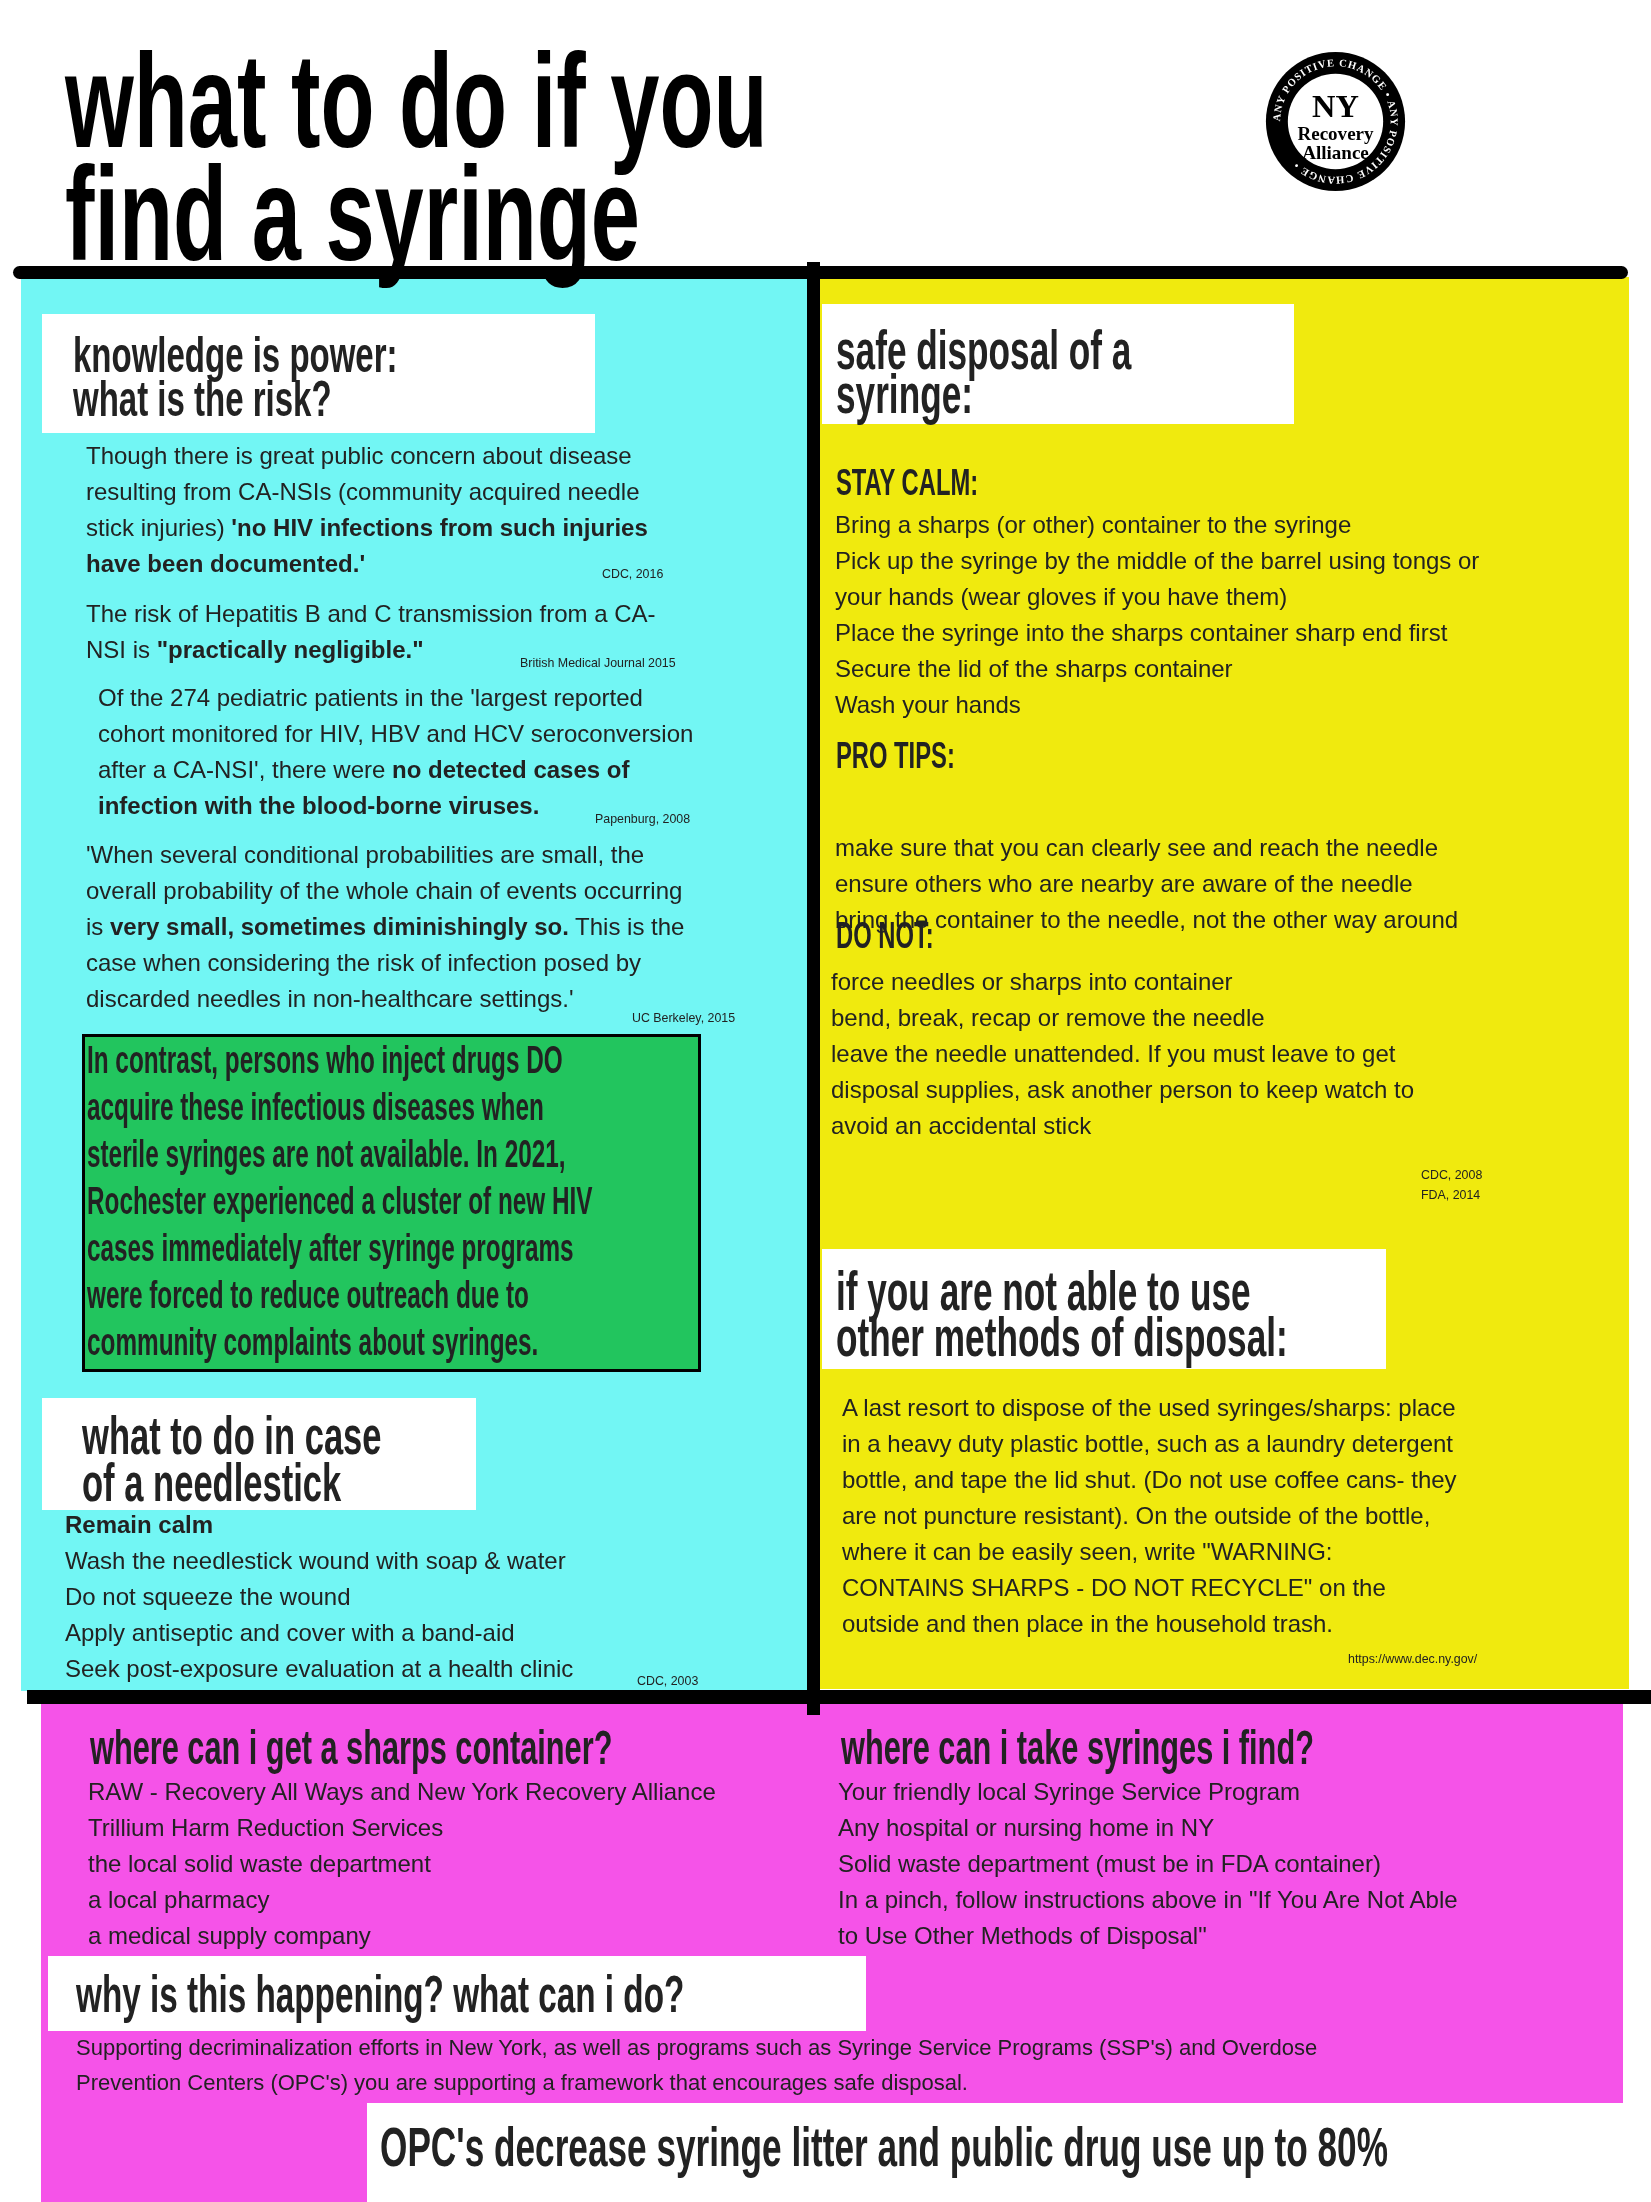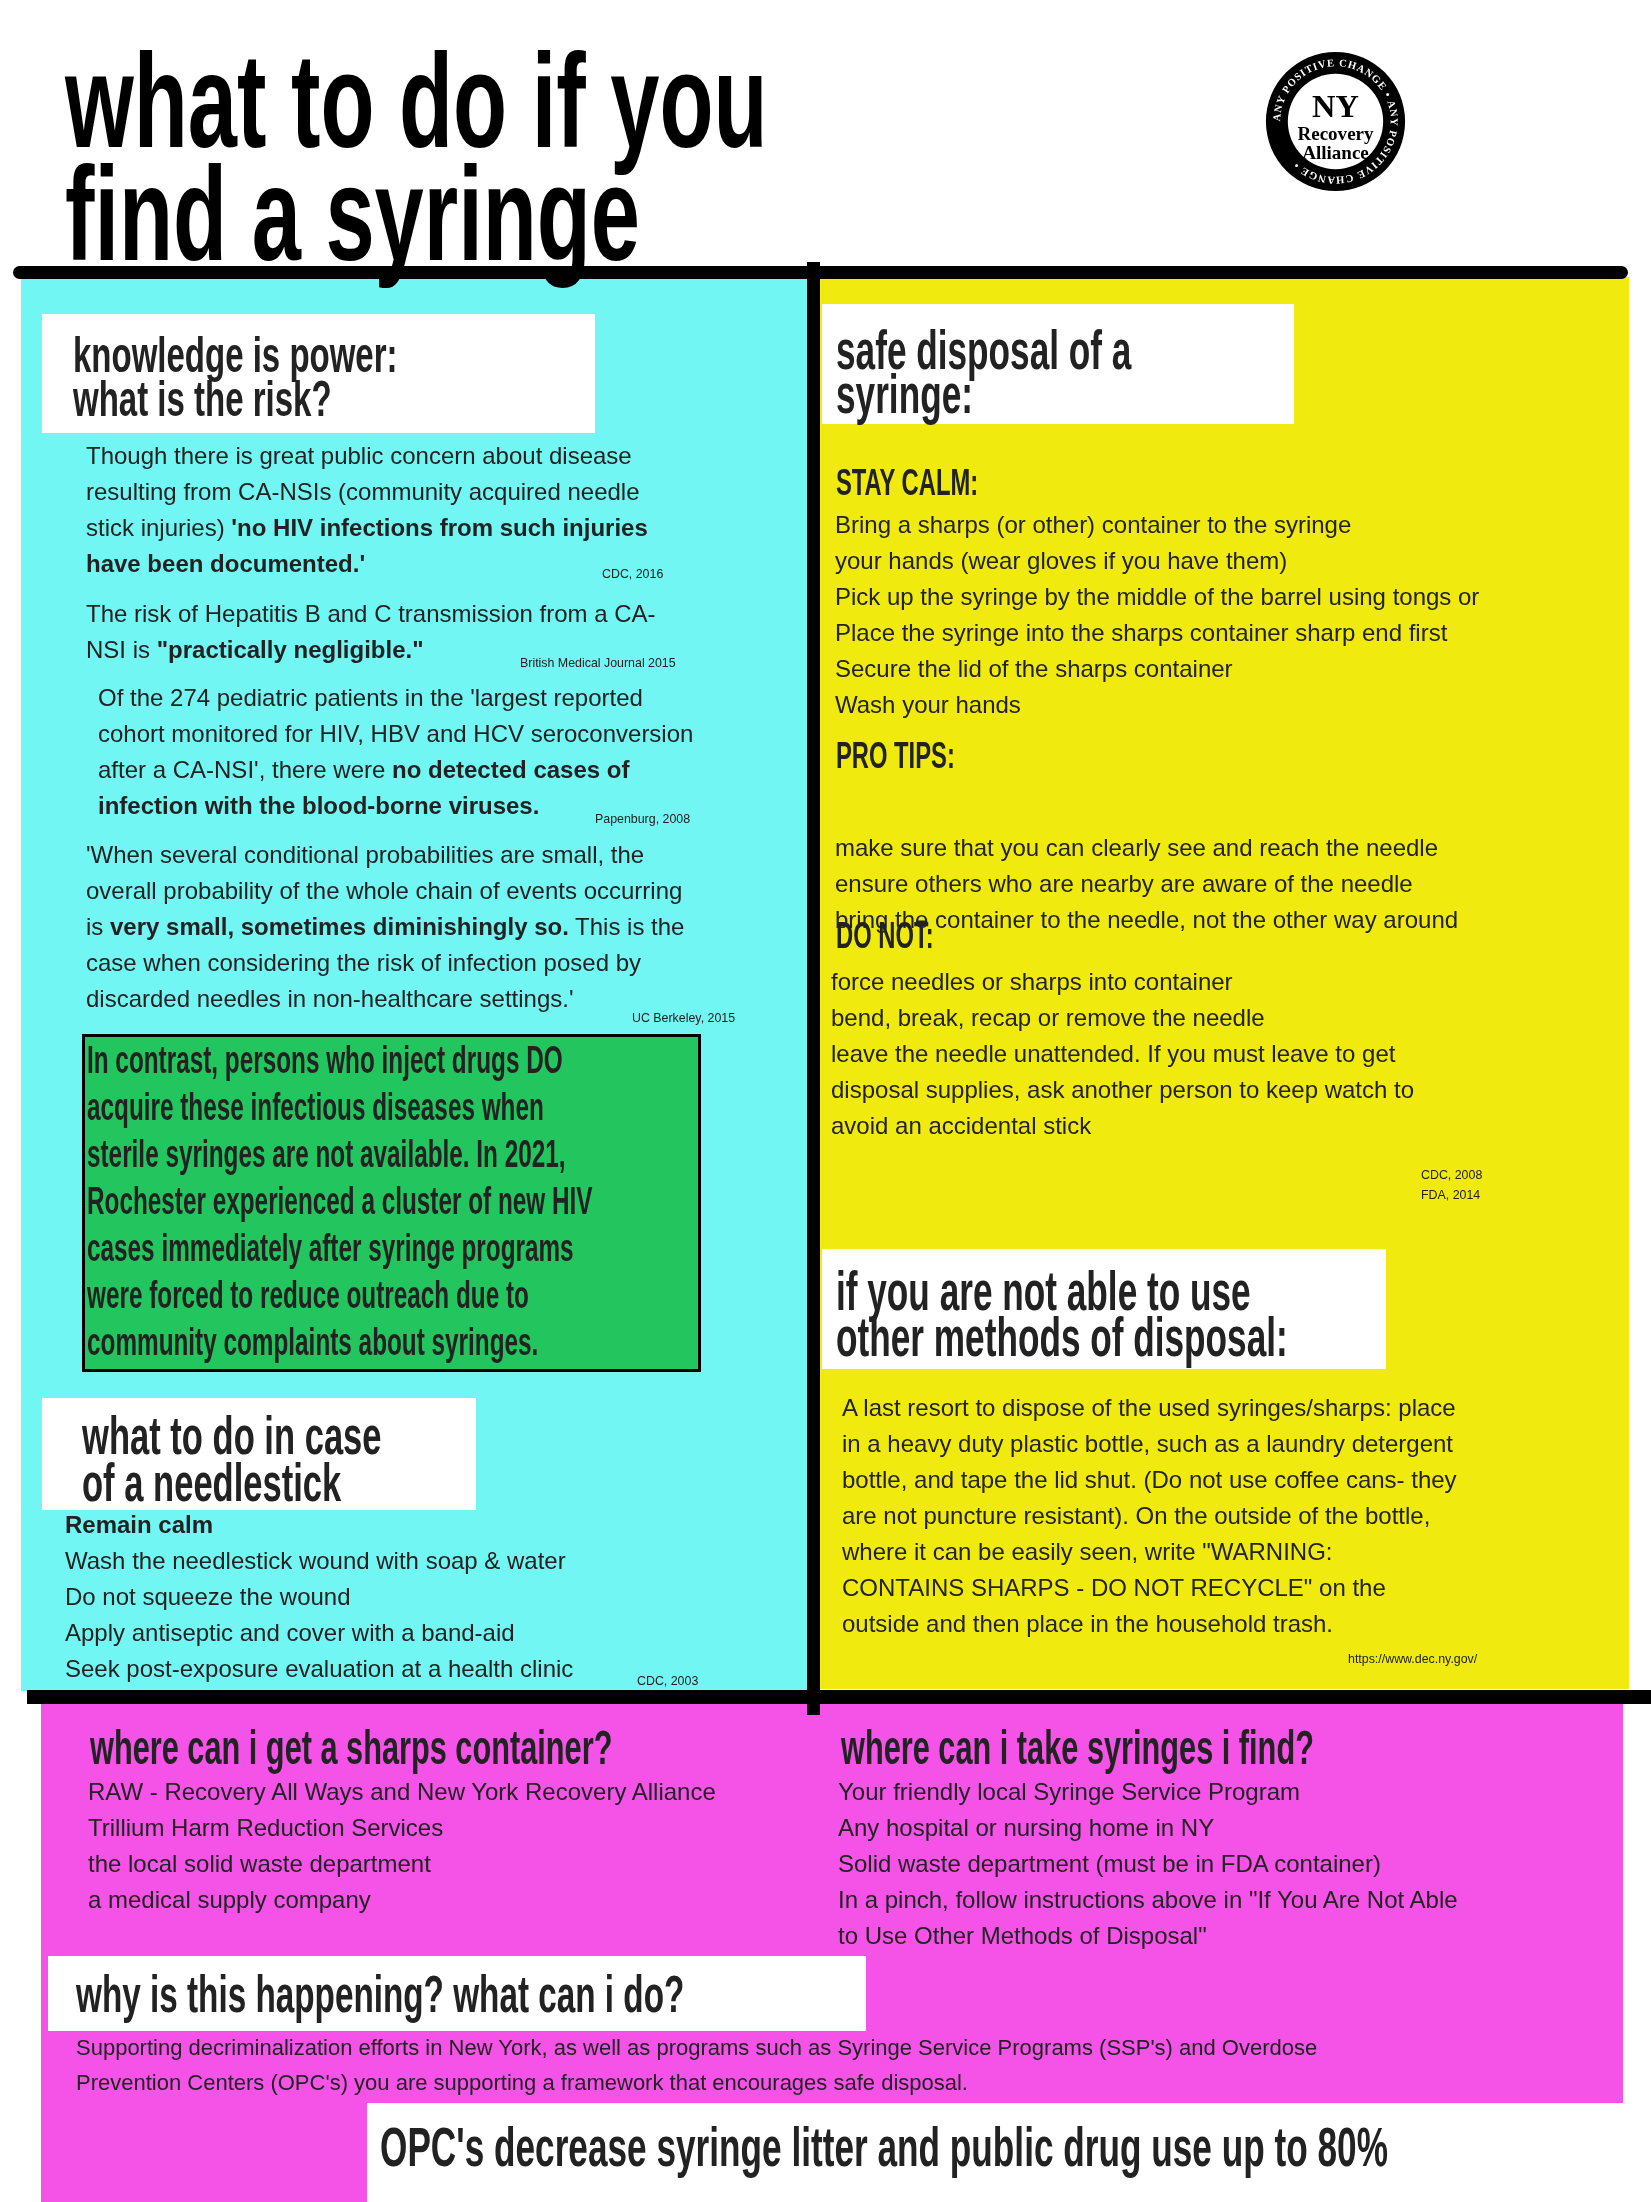--- a/index.html
+++ b/index.html
@@ -102,22 +102,22 @@
 </div>
 
 <div class="abs white-box" style="left:822px; top:304px; width:472px; height:120px;">
   <div class="cond" style="position:absolute; left:14.3px; top:19px; font-size:55px; transform:scaleX(0.64);">safe disposal of a</div>
   <div class="cond" style="position:absolute; left:14.3px; top:63px; font-size:55px; transform:scaleX(0.64);">syringe:</div>
 </div>
 
 <div class="abs cond" style="left:836px; top:465px; font-size:36px; transform:scaleX(0.66);">STAY CALM:</div>
 <div class="abs" style="left:835px; top:507px; width:784px;">
   <div class="list-line">Bring a sharps (or other) container to the syringe</div>
+  <div class="list-line">Pick up the syringe by the middle of the barrel using tongs or</div>
   <div class="list-line">your hands (wear gloves if you have them)</div>
-  <div class="list-line">Pick up the syringe by the middle of the barrel using tongs or</div>
   <div class="list-line">Place the syringe into the sharps container sharp end first</div>
   <div class="list-line">Secure the lid of the sharps container</div>
   <div class="list-line">Wash your hands</div>
 </div>
 
 <div class="abs cond" style="left:836px; top:738px; font-size:36px; transform:scaleX(0.66);">PRO TIPS:</div>
 <div class="abs" style="left:835px; top:790px; width:784px;margin-top:40px;">
   <div class="list-line">make sure that you can clearly see and reach the needle</div>
   <div class="list-line">ensure others who are nearby are aware of the needle</div>
   <div class="list-line">bring the container to the needle, not the other way around</div>
@@ -147,20 +147,21 @@
   <div class="list-line">CONTAINS SHARPS - DO NOT RECYCLE" on the</div>
   <div class="list-line">outside and then place in the household trash.</div>
 </div>
 <div class="abs cite" style="left:1348px; top:1652px;">https://www.dec.ny.gov/</div>
 
 <div class="abs cond" style="left:90px; top:1724px; font-size:48px; transform:scaleX(0.64);">where can i get a sharps container?</div>
 <div class="abs" style="left:88px; top:1774px; width:726px;">
   <div class="list-line">RAW - Recovery All Ways and New York Recovery Alliance</div>
   <div class="list-line">Trillium Harm Reduction Services</div>
   <div class="list-line">the local solid waste department</div>
+  <div class="list-line">a local pharmacy</div>
   <div class="list-line">a medical supply company</div>
 </div>
 
 <div class="abs cond" style="left:841px; top:1724px; font-size:48px; transform:scaleX(0.64);">where can i take syringes i find?</div>
 <div class="abs" style="left:838px; top:1774px; width:774px;">
   <div class="list-line">Your friendly local Syringe Service Program</div>
   <div class="list-line">Any hospital or nursing home in NY</div>
   <div class="list-line">Solid waste department (must be in FDA container)</div>
   <div class="list-line">In a pinch, follow instructions above in "If You Are Not Able</div>
   <div class="list-line">to Use Other Methods of Disposal"</div>

